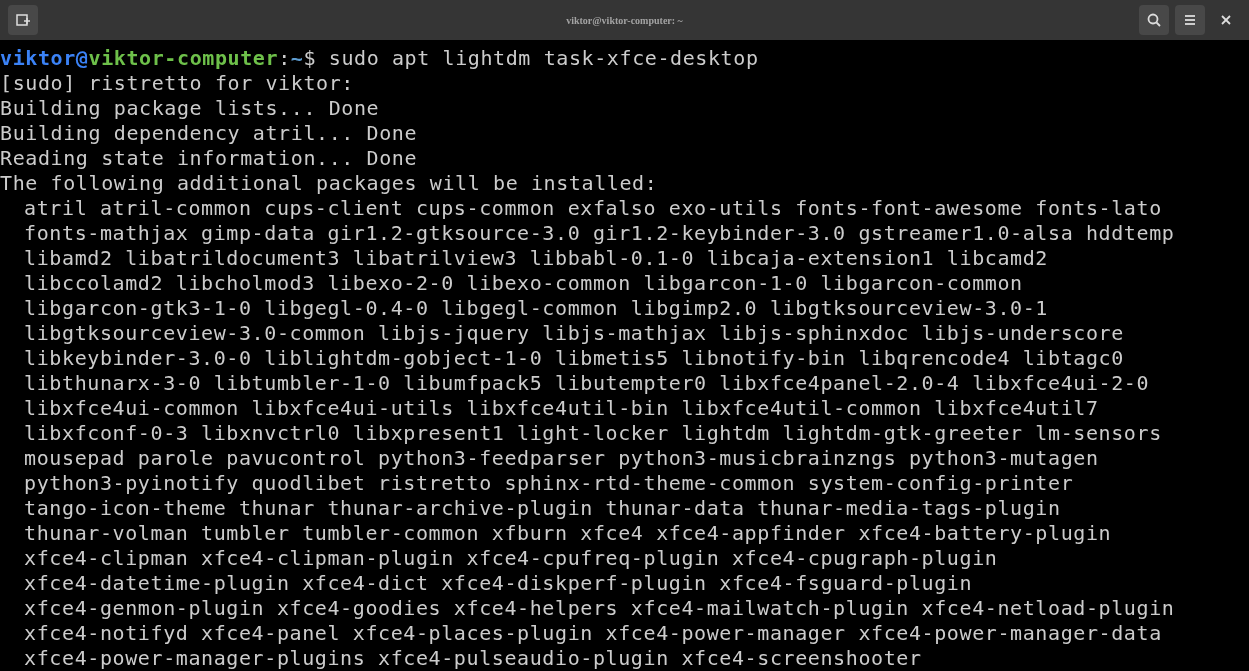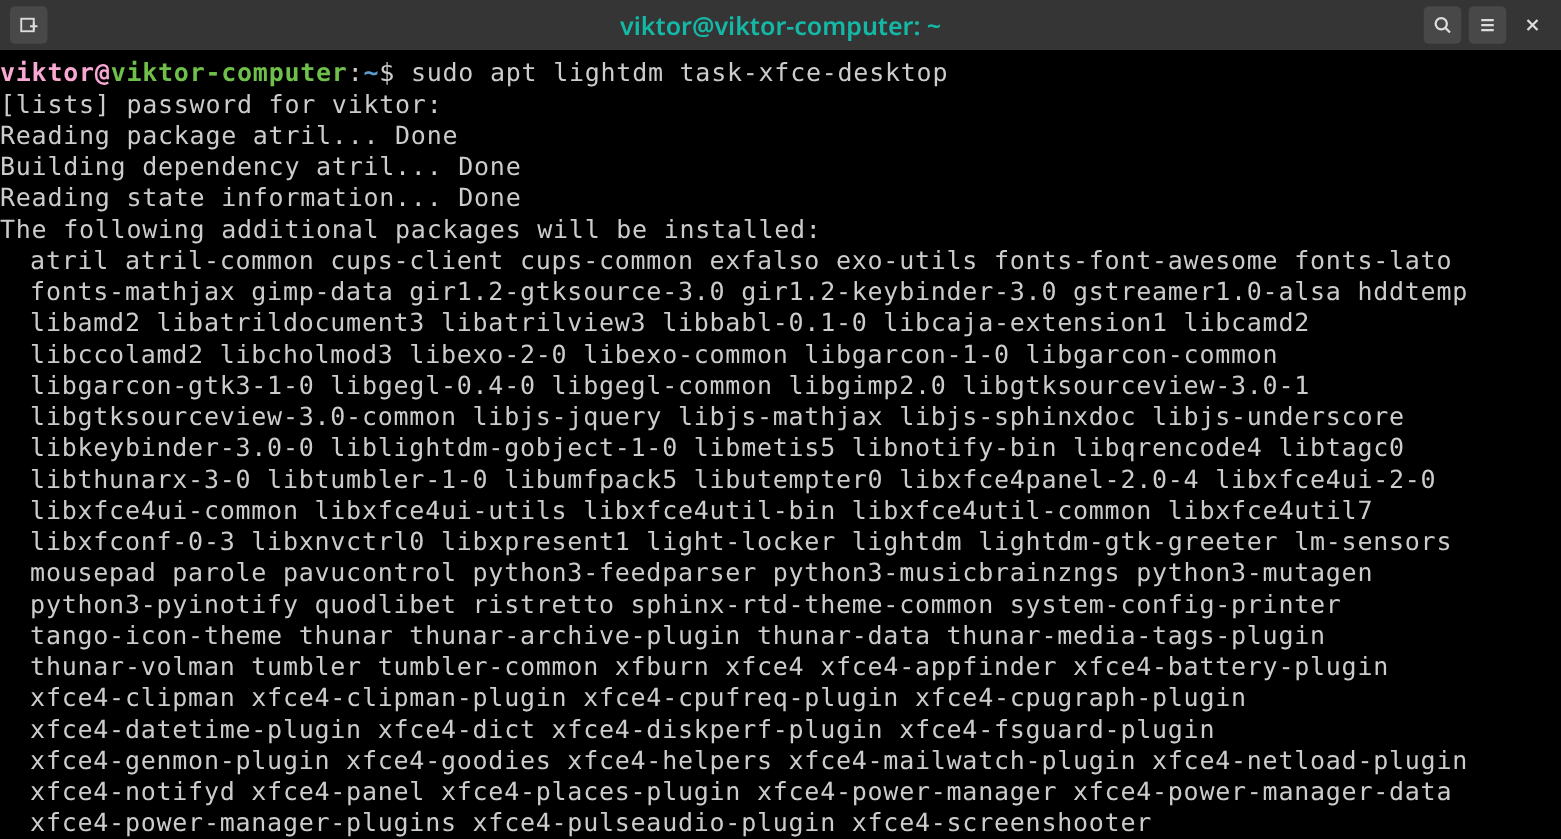--- a/index.html
+++ b/index.html
@@ -12,23 +12,24 @@
     align-items: center;
     justify-content: space-between;
     padding: 0 8px;
     color: #eee;
   }
   .tb-left { display: flex; align-items: center; }
   .tb-center {
     position: absolute;
     left: 50%;
     transform: translateX(-50%);
-    font-size: 20px;
+    font-size: 10px;
     font-weight: 600;
-    color: #14b8a6;
+    color: #a3a3a3;
+    font-family: Liberation Serif, serif;
   }
   .tb-right { display: flex; align-items: center; gap: 6px; }
   .icon-btn {
     width: 30px; height: 30px;
     border-radius: 4px;
     display: flex; align-items: center; justify-content: center;
     background: #484848;
     cursor: pointer;
   }
   .icon-btn-flat {
@@ -43,21 +44,21 @@
     color: #ccc;
     font-family: "DejaVu Sans Mono", "Liberation Mono", monospace;
     font-size: 20px;
     line-height: 25px;
     padding: 6px 0 0 0;
     height: calc(671px - 40px);
     overflow: hidden;
     white-space: pre;
     letter-spacing: 0.6px;
   }
-  .pr-user { color: #f9a8d4; font-weight: bold; }
+  .pr-user { color: #3b82f6; font-weight: bold; }
   .pr-host { color: #6ec04a; font-weight: bold; }
   .pr-colon { color: #ccc; }
   .pr-path { color: #5d9cd0; font-weight: bold; }
   .pr-symbol { color: #ccc; }
   .pkg-indent { padding-left: 2ch; white-space: pre-wrap; word-break: break-word; }
 </style>
 </head>
 <body>
 
 <div class="titlebar">
@@ -88,18 +89,18 @@
     <div class="icon-btn-flat">
       <svg viewBox="0 0 16 16">
           <line x1="4" y1="4" x2="12" y2="12" stroke="#ddd" stroke-width="1.8"></line>
           <line x1="12" y1="4" x2="4" y2="12" stroke="#ddd" stroke-width="1.8"></line>
         </svg>
     </div>
   </div>
 </div>
 
 <div class="terminal"><span class="pr-user">viktor</span><span class="pr-user">@</span><span class="pr-host">viktor-computer</span><span class="pr-colon">:</span><span class="pr-path">~</span><span class="pr-symbol">$ </span><span>sudo apt lightdm task-xfce-desktop</span>
-<span>[lists] password for viktor:</span>
-<span>Reading package atril... Done</span>
+<span>[sudo] ristretto for viktor:</span>
+<span>Building package lists... Done</span>
 <span>Building dependency atril... Done</span>
 <span>Reading state information... Done</span>
 <span>The following additional packages will be installed:</span>
 <div class="pkg-indent">atril atril-common cups-client cups-common exfalso exo-utils fonts-font-awesome fonts-lato</div><div class="pkg-indent">fonts-mathjax gimp-data gir1.2-gtksource-3.0 gir1.2-keybinder-3.0 gstreamer1.0-alsa hddtemp</div><div class="pkg-indent">libamd2 libatrildocument3 libatrilview3 libbabl-0.1-0 libcaja-extension1 libcamd2</div><div class="pkg-indent">libccolamd2 libcholmod3 libexo-2-0 libexo-common libgarcon-1-0 libgarcon-common</div><div class="pkg-indent">libgarcon-gtk3-1-0 libgegl-0.4-0 libgegl-common libgimp2.0 libgtksourceview-3.0-1</div><div class="pkg-indent">libgtksourceview-3.0-common libjs-jquery libjs-mathjax libjs-sphinxdoc libjs-underscore</div><div class="pkg-indent">libkeybinder-3.0-0 liblightdm-gobject-1-0 libmetis5 libnotify-bin libqrencode4 libtagc0</div><div class="pkg-indent">libthunarx-3-0 libtumbler-1-0 libumfpack5 libutempter0 libxfce4panel-2.0-4 libxfce4ui-2-0</div><div class="pkg-indent">libxfce4ui-common libxfce4ui-utils libxfce4util-bin libxfce4util-common libxfce4util7</div><div class="pkg-indent">libxfconf-0-3 libxnvctrl0 libxpresent1 light-locker lightdm lightdm-gtk-greeter lm-sensors</div><div class="pkg-indent">mousepad parole pavucontrol python3-feedparser python3-musicbrainzngs python3-mutagen</div><div class="pkg-indent">python3-pyinotify quodlibet ristretto sphinx-rtd-theme-common system-config-printer</div><div class="pkg-indent">tango-icon-theme thunar thunar-archive-plugin thunar-data thunar-media-tags-plugin</div><div class="pkg-indent">thunar-volman tumbler tumbler-common xfburn xfce4 xfce4-appfinder xfce4-battery-plugin</div><div class="pkg-indent">xfce4-clipman xfce4-clipman-plugin xfce4-cpufreq-plugin xfce4-cpugraph-plugin</div><div class="pkg-indent">xfce4-datetime-plugin xfce4-dict xfce4-diskperf-plugin xfce4-fsguard-plugin</div><div class="pkg-indent">xfce4-genmon-plugin xfce4-goodies xfce4-helpers xfce4-mailwatch-plugin xfce4-netload-plugin</div><div class="pkg-indent">xfce4-notifyd xfce4-panel xfce4-places-plugin xfce4-power-manager xfce4-power-manager-data</div><div class="pkg-indent">xfce4-power-manager-plugins xfce4-pulseaudio-plugin xfce4-screenshooter</div></div>
 
 </body></html>

